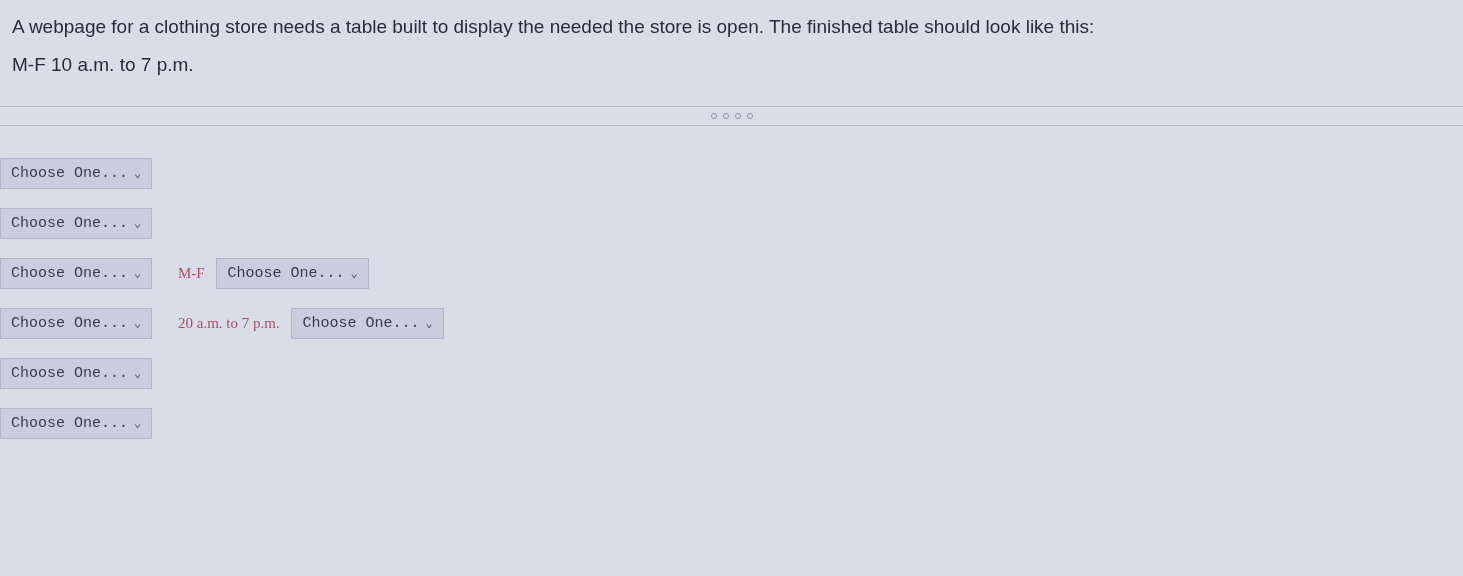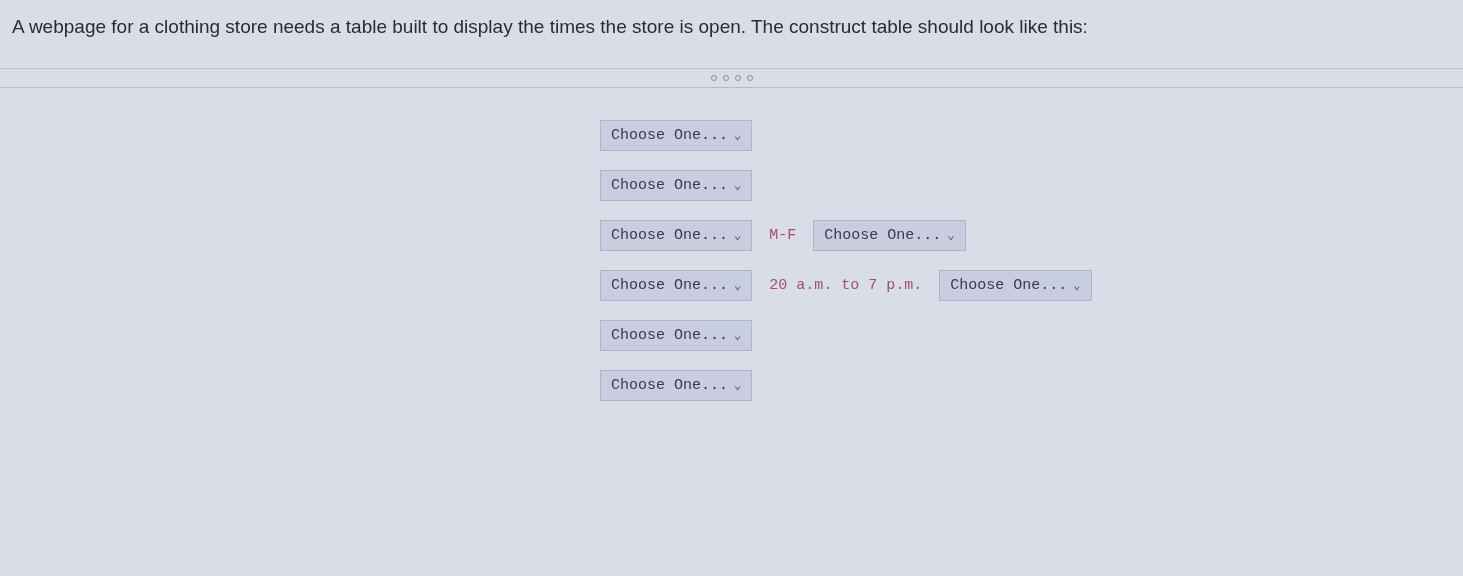--- a/index.html
+++ b/index.html
@@ -40,21 +40,20 @@
       gap: 6px;
     }
     .drag-handle .dot {
       width: 6px;
       height: 6px;
       border: 1px solid #8a8fa0;
       border-radius: 50%;
       background: transparent;
     }
     .answer-area {
-      padding-left: 600px;
       padding-top: 10px;
     }
     .code-row {
       display: flex;
       align-items: center;
       margin-bottom: 16px;
       height: 34px;
     }
     .dropdown {
       background: #c8cee0;
@@ -67,32 +66,34 @@
       align-items: center;
       gap: 6px;
       cursor: pointer;
       white-space: nowrap;
     }
     .dropdown .chevron {
       font-size: 12px;
       color: #4a4a5a;
     }
     .code-text {
-      font-family: Liberation Mono, monospace;
+      font-family: Liberation Serif, serif;
       font-size: 15px;
       color: #a85060;
       padding: 0 8px;
       white-space: pre;
+      margin-left: 14px;
     }
   </style>
 </head>
 <body>
 
 <div class="question-area">
-  <p>A webpage for a clothing store needs a table built to display the times the store is open. The construct table should look like this:</p>
+  <p>A webpage for a clothing store needs a table built to display the needed the store is open. The finished table should look like this:</p>
+  <p>M-F 10 a.m. to 7 p.m.</p>
 </div>
 
 <div class="divider-container">
   <div class="drag-handle">
     <span class="dot"></span>
     <span class="dot"></span>
     <span class="dot"></span>
     <span class="dot"></span>
   </div>
 </div>

